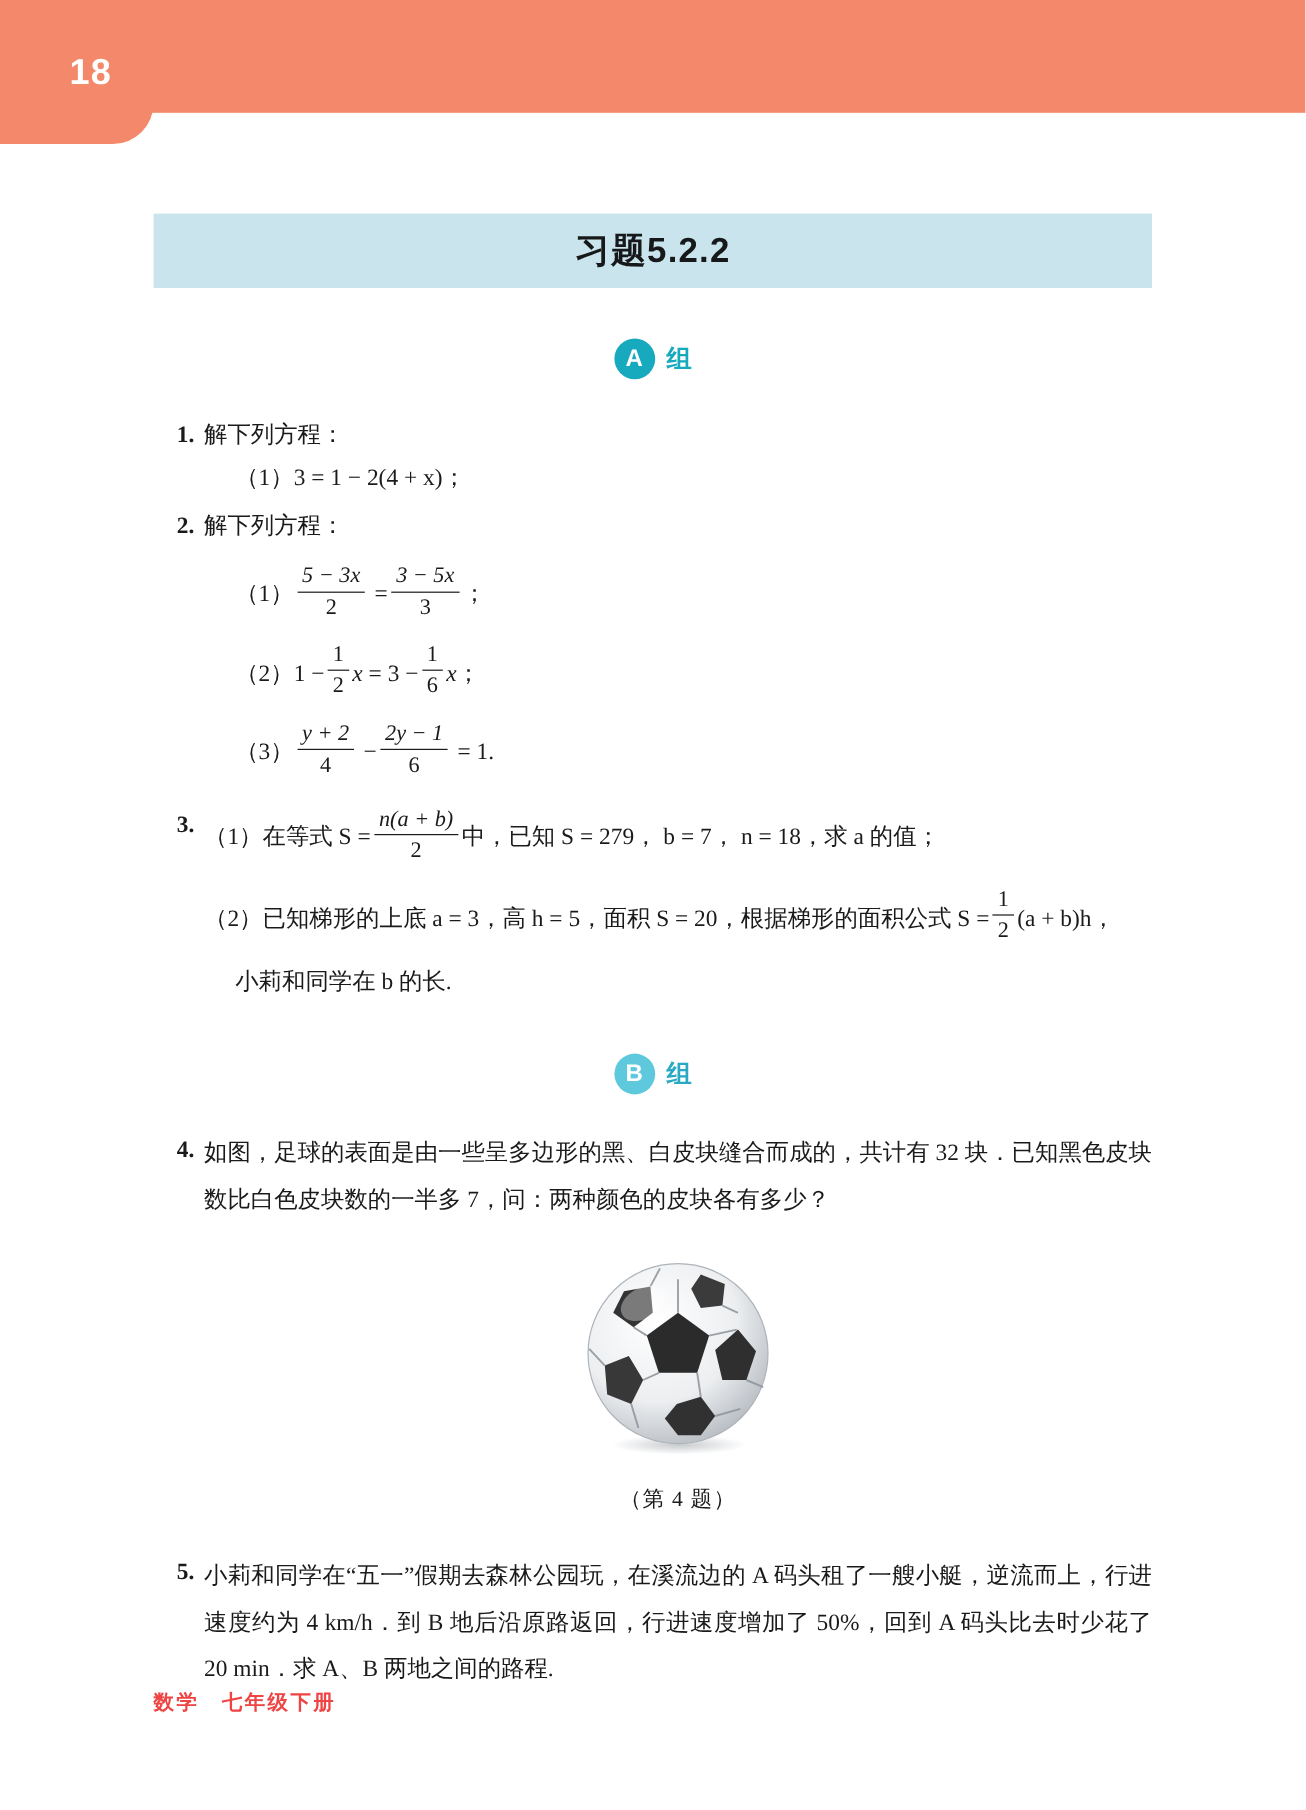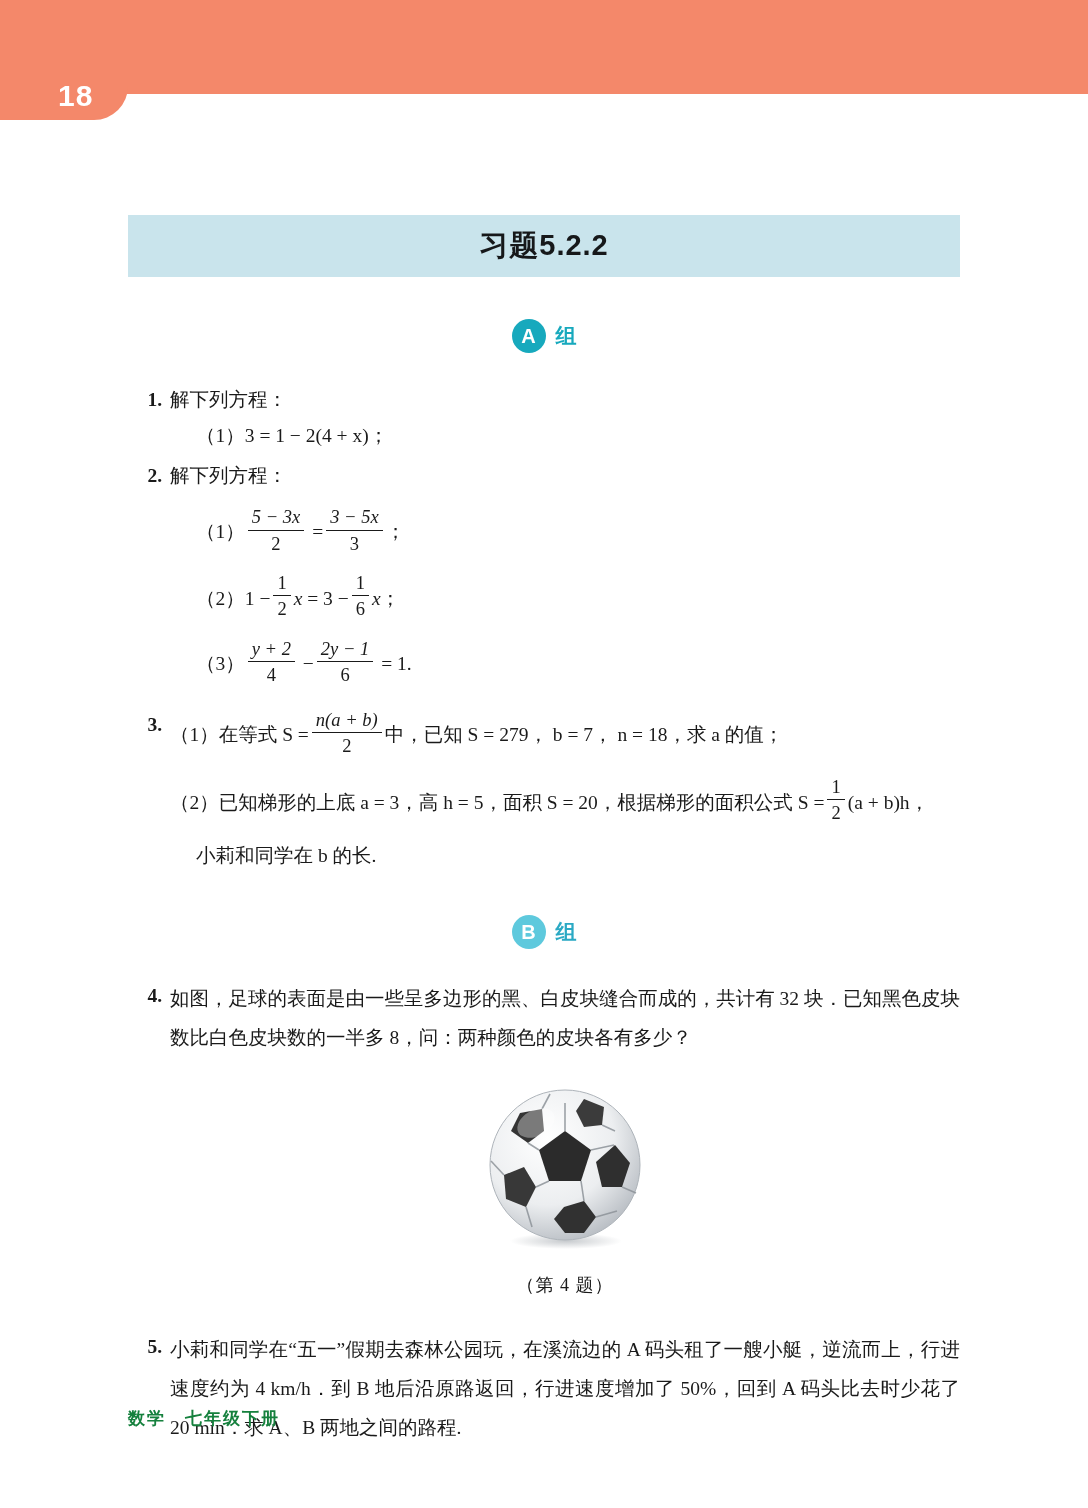--- a/index.html
+++ b/index.html
@@ -36,39 +36,37 @@
   }
   .page-number {
     position: absolute;
     top: 44px;
     left: 58px;
     font-family: "Liberation Sans", sans-serif;
     font-weight: bold;
     font-size: 30px;
     color: #ffffff;
     letter-spacing: 1px;
-    margin-top: 35px;
   }
 
   
   .content {
     position: absolute;
     left: 128px;
     top: 178px;
     width: 832px;
   }
 
   
   .title-band {
     background: #c9e4ec;
     height: 62px;
     display: flex;
     align-items: center;
     justify-content: center;
-    margin-top: 37px;
   }
   .title-band-text {
     font-family: "Liberation Sans", sans-serif;
     font-size: 29px;
     font-weight: bold;
     letter-spacing: 1px;
     color: #16181a;
   }
 
   
@@ -179,21 +177,21 @@
   }
 
   
   .footer {
     position: absolute;
     left: 128px;
     bottom: 78px;
     font-family: "Liberation Sans", sans-serif;
     font-weight: bold;
     font-size: 17px;
-    color: #15803d;
+    color: #ef4444;
     letter-spacing: 2px;
   }
 </style>
 </head>
 <body>
 
 <div class="corner-strip"></div>
 <div class="corner-tab"></div>
 <div class="page-number">18</div>
 
@@ -254,21 +252,21 @@
   </div>
 
   <div class="group-head">
     <span class="group-badge badge-b">B</span>
     <span class="group-label b">组</span>
   </div>
 
   <div class="ex">
     <div class="ex-num">4.</div>
     <div class="ex-body">
-      <div class="para">如图，足球的表面是由一些呈多边形的黑、白皮块缝合而成的，共计有 32 块．已知黑色皮块数比白色皮块数的一半多 8，问：两种颜色的皮块各有多少？</div>
+      <div class="para">如图，足球的表面是由一些呈多边形的黑、白皮块缝合而成的，共计有 32 块．已知黑色皮块数比白色皮块数的一半多 7，问：两种颜色的皮块各有多少？</div>
 
       <div class="figure">
         <svg width="170" height="170" viewBox="0 0 170 170">
           <defs>
             <radialGradient id="ballLight" cx="38%" cy="32%" r="72%">
               <stop offset="0%" stop-color="#ffffff"></stop>
               <stop offset="62%" stop-color="#eceef0"></stop>
               <stop offset="100%" stop-color="#b9bec4"></stop>
             </radialGradient>
             <radialGradient id="shadowGrad" cx="50%" cy="50%" r="50%">

